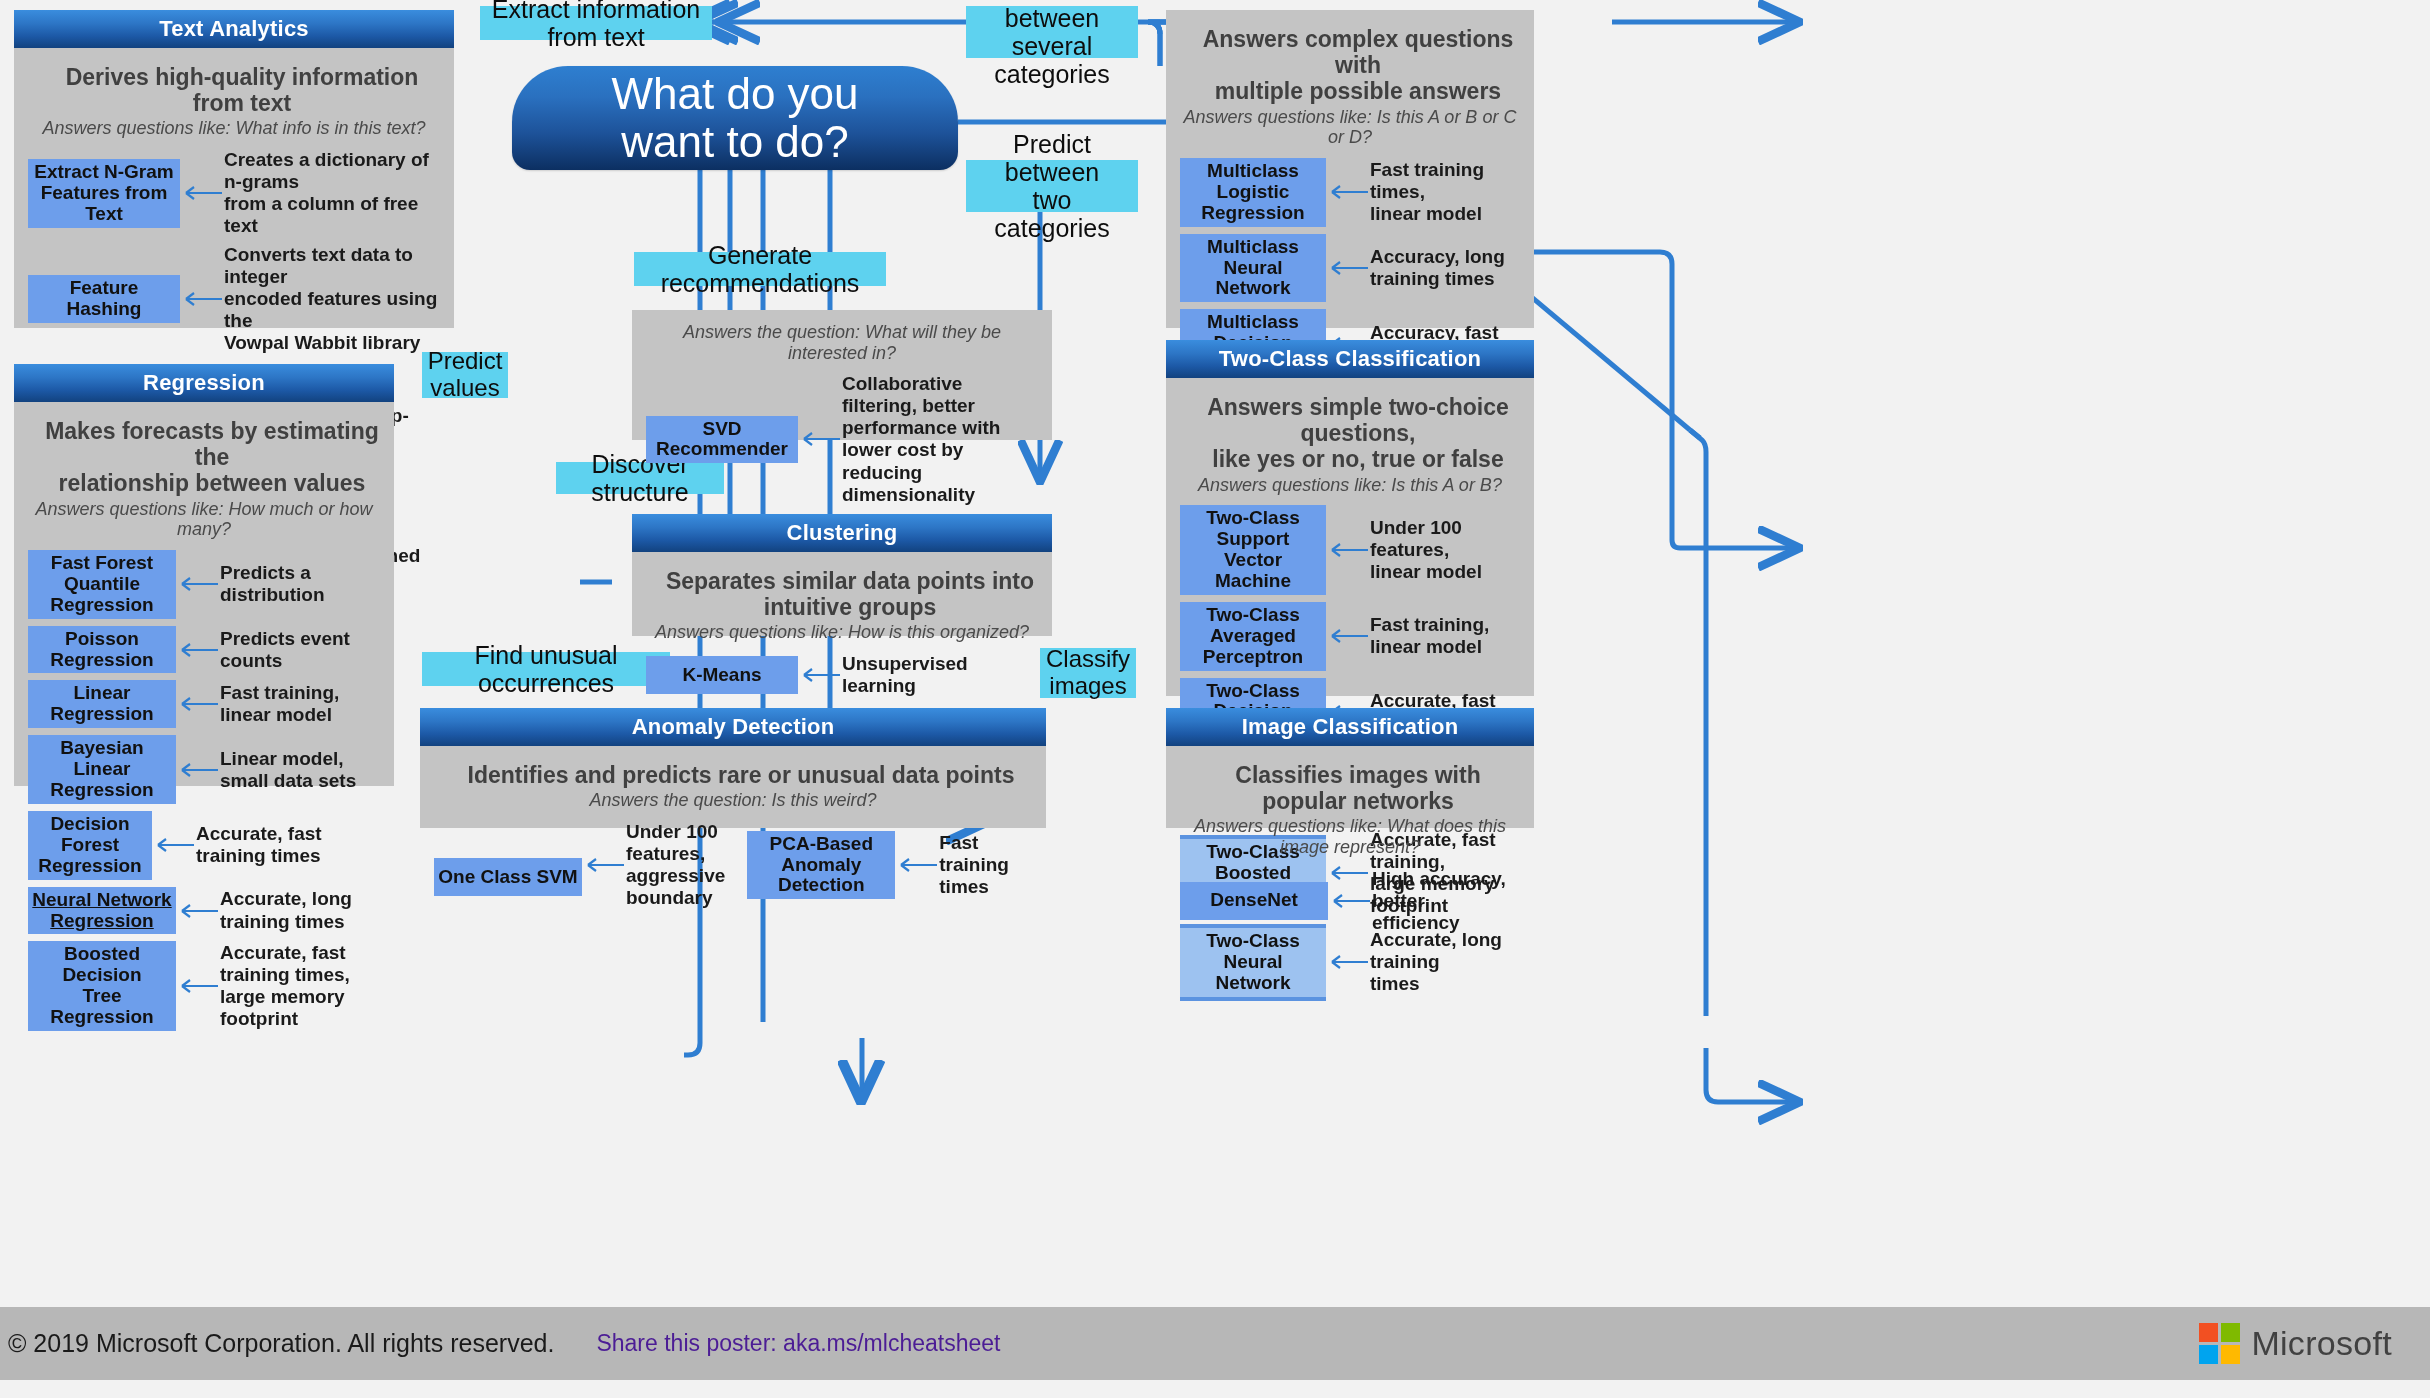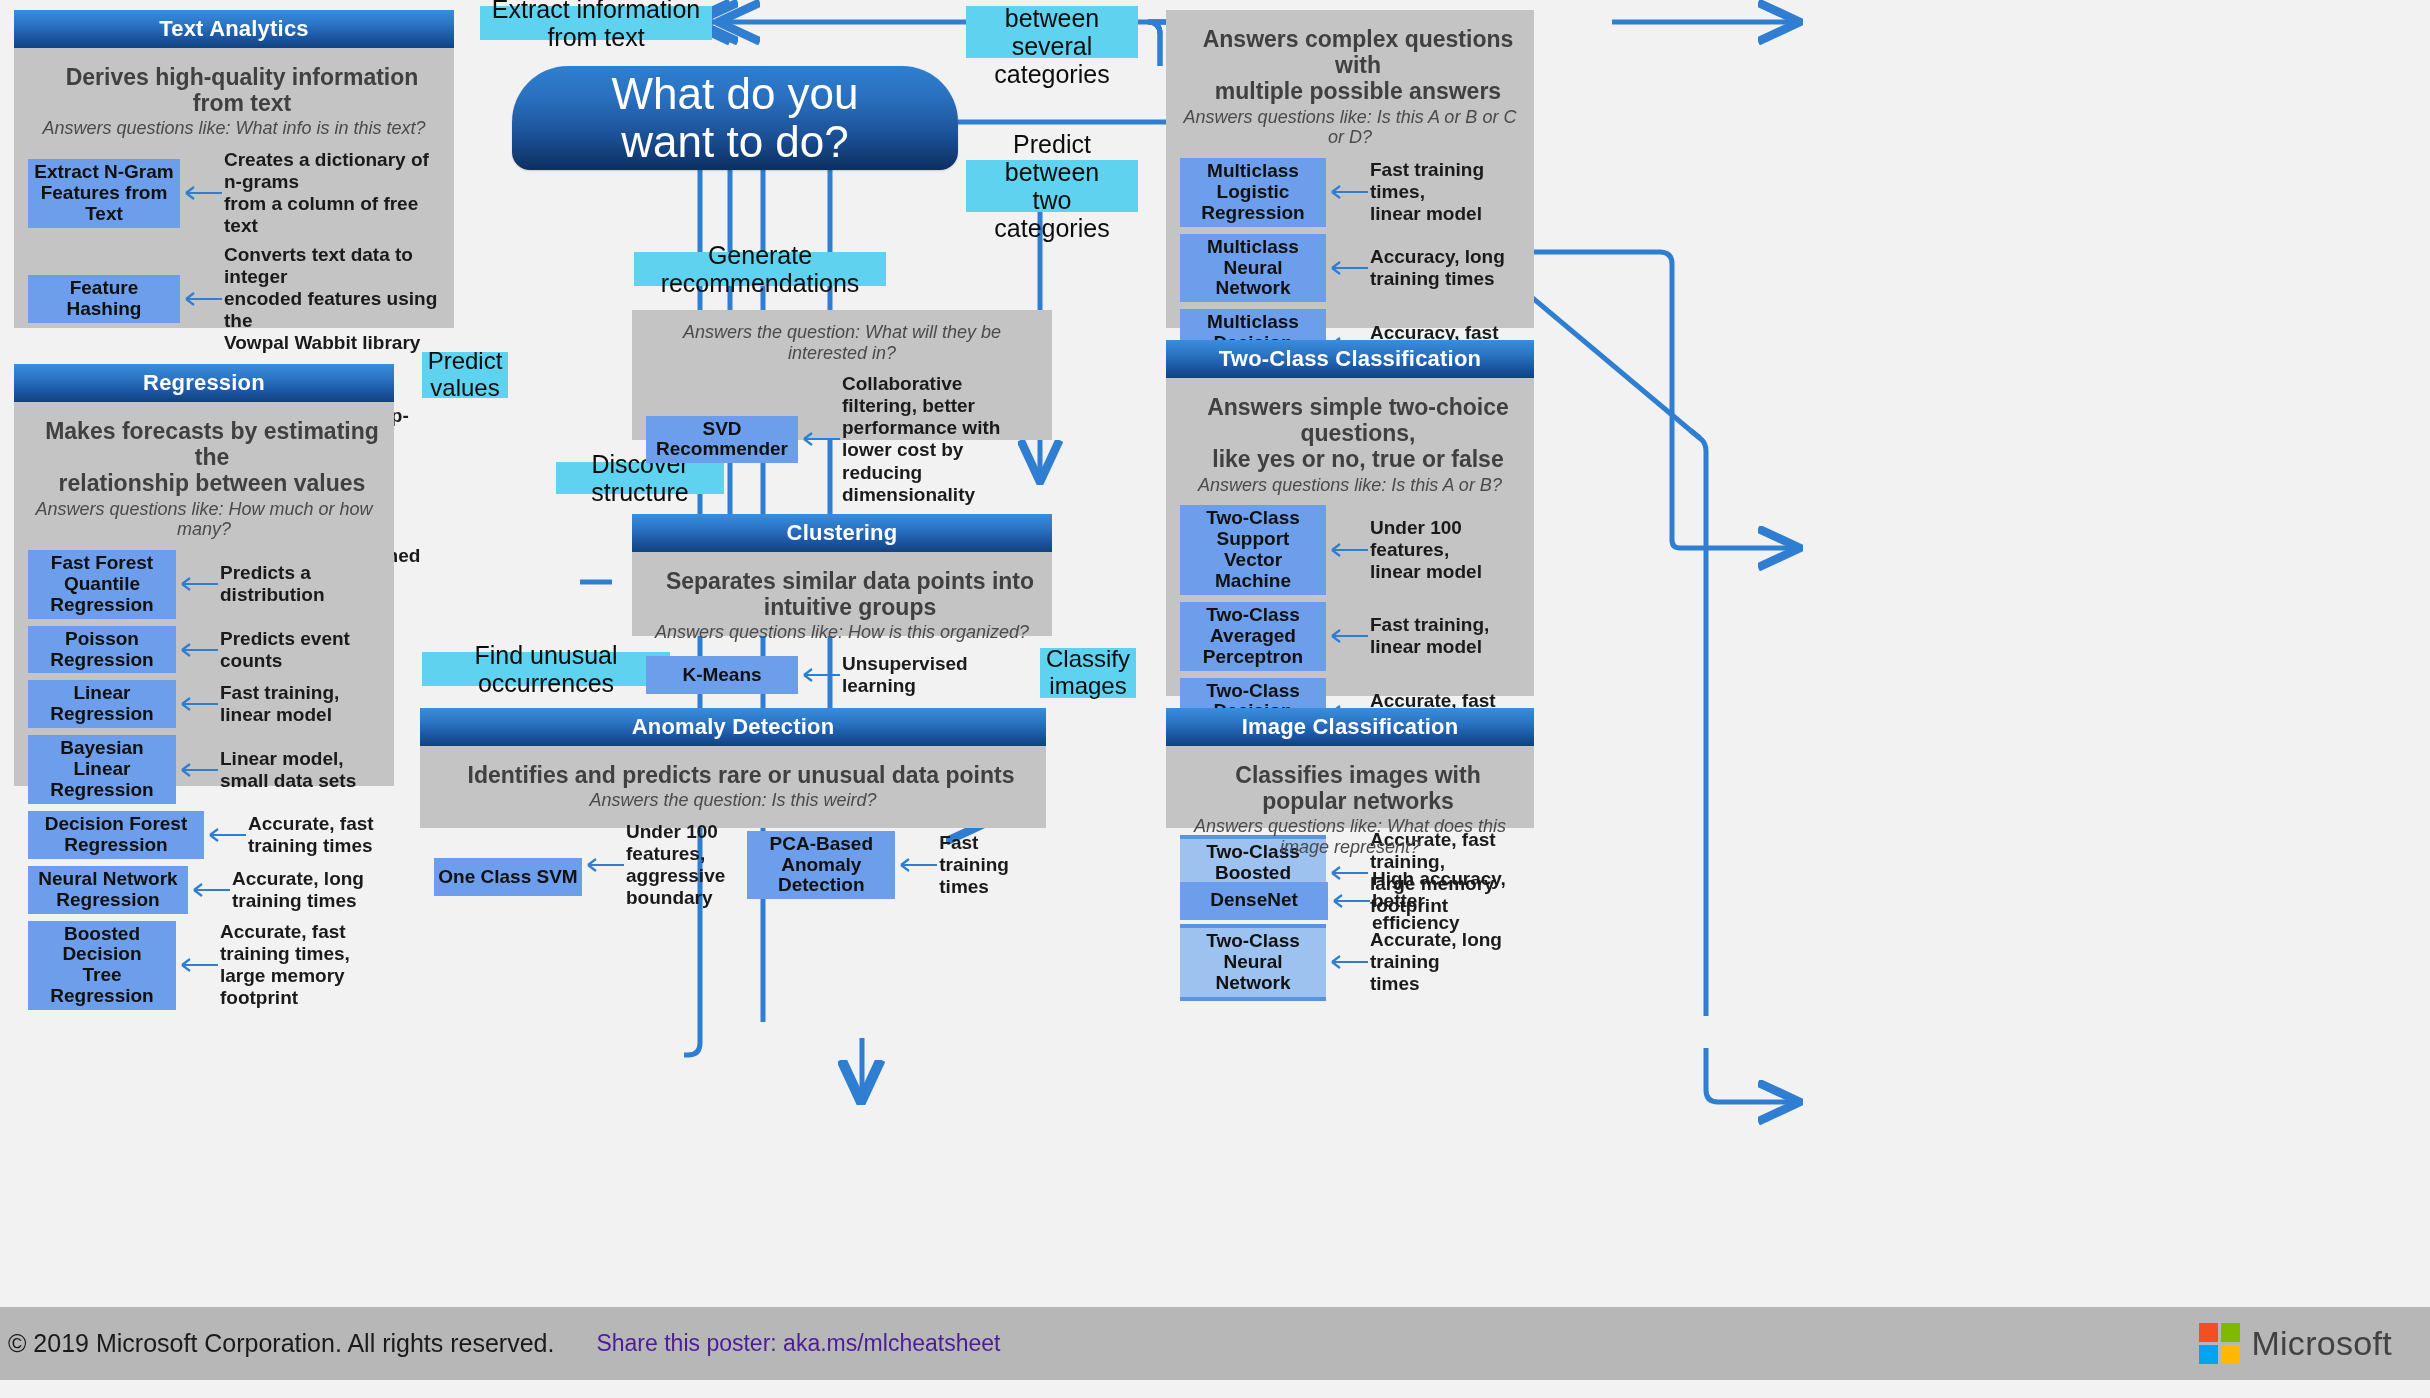--- a/index.html
+++ b/index.html
@@ -244,30 +244,30 @@
           <div class="row">
             <div class="algo" style="width: 148px; min-height: 38px;">Bayesian Linear<br>Regression</div>
             <span class="arrowcell">
               <svg width="44" height="20" viewBox="0 0 44 20">
                 <path d="M42,10 L6,10 M6,10 L14,4 M6,10 L14,16" fill="none" stroke="#2f7ed1" stroke-width="2.2"></path>
               </svg>
             </span>
             <div class="desc">Linear model, small data sets</div>
           </div>
           <div class="row">
-            <div class="algo" style="width: 176px; min-height: 38px;">Decision Forest<br>Regression</div>
+            <div class="algo" style="width: 124px; min-height: 38px;">Decision Forest<br>Regression</div>
             <span class="arrowcell">
               <svg width="44" height="20" viewBox="0 0 44 20">
                 <path d="M42,10 L6,10 M6,10 L14,4 M6,10 L14,16" fill="none" stroke="#2f7ed1" stroke-width="2.2"></path>
               </svg>
             </span>
             <div class="desc">Accurate, fast training times</div>
           </div>
           <div class="row">
-            <div class="algo" style="width: 160px; min-height: 38px;">Neural Network<br>Regression</div>
+            <div class="algo" style="width: 148px; min-height: 38px; text-decoration: underline;">Neural Network<br>Regression</div>
             <span class="arrowcell">
               <svg width="44" height="20" viewBox="0 0 44 20">
                 <path d="M42,10 L6,10 M6,10 L14,4 M6,10 L14,16" fill="none" stroke="#2f7ed1" stroke-width="2.2"></path>
               </svg>
             </span>
             <div class="desc">Accurate, long training times</div>
           </div>
           <div class="row">
             <div class="algo" style="width: 148px; min-height: 38px;">Boosted Decision<br>Tree Regression</div>
             <span class="arrowcell">

